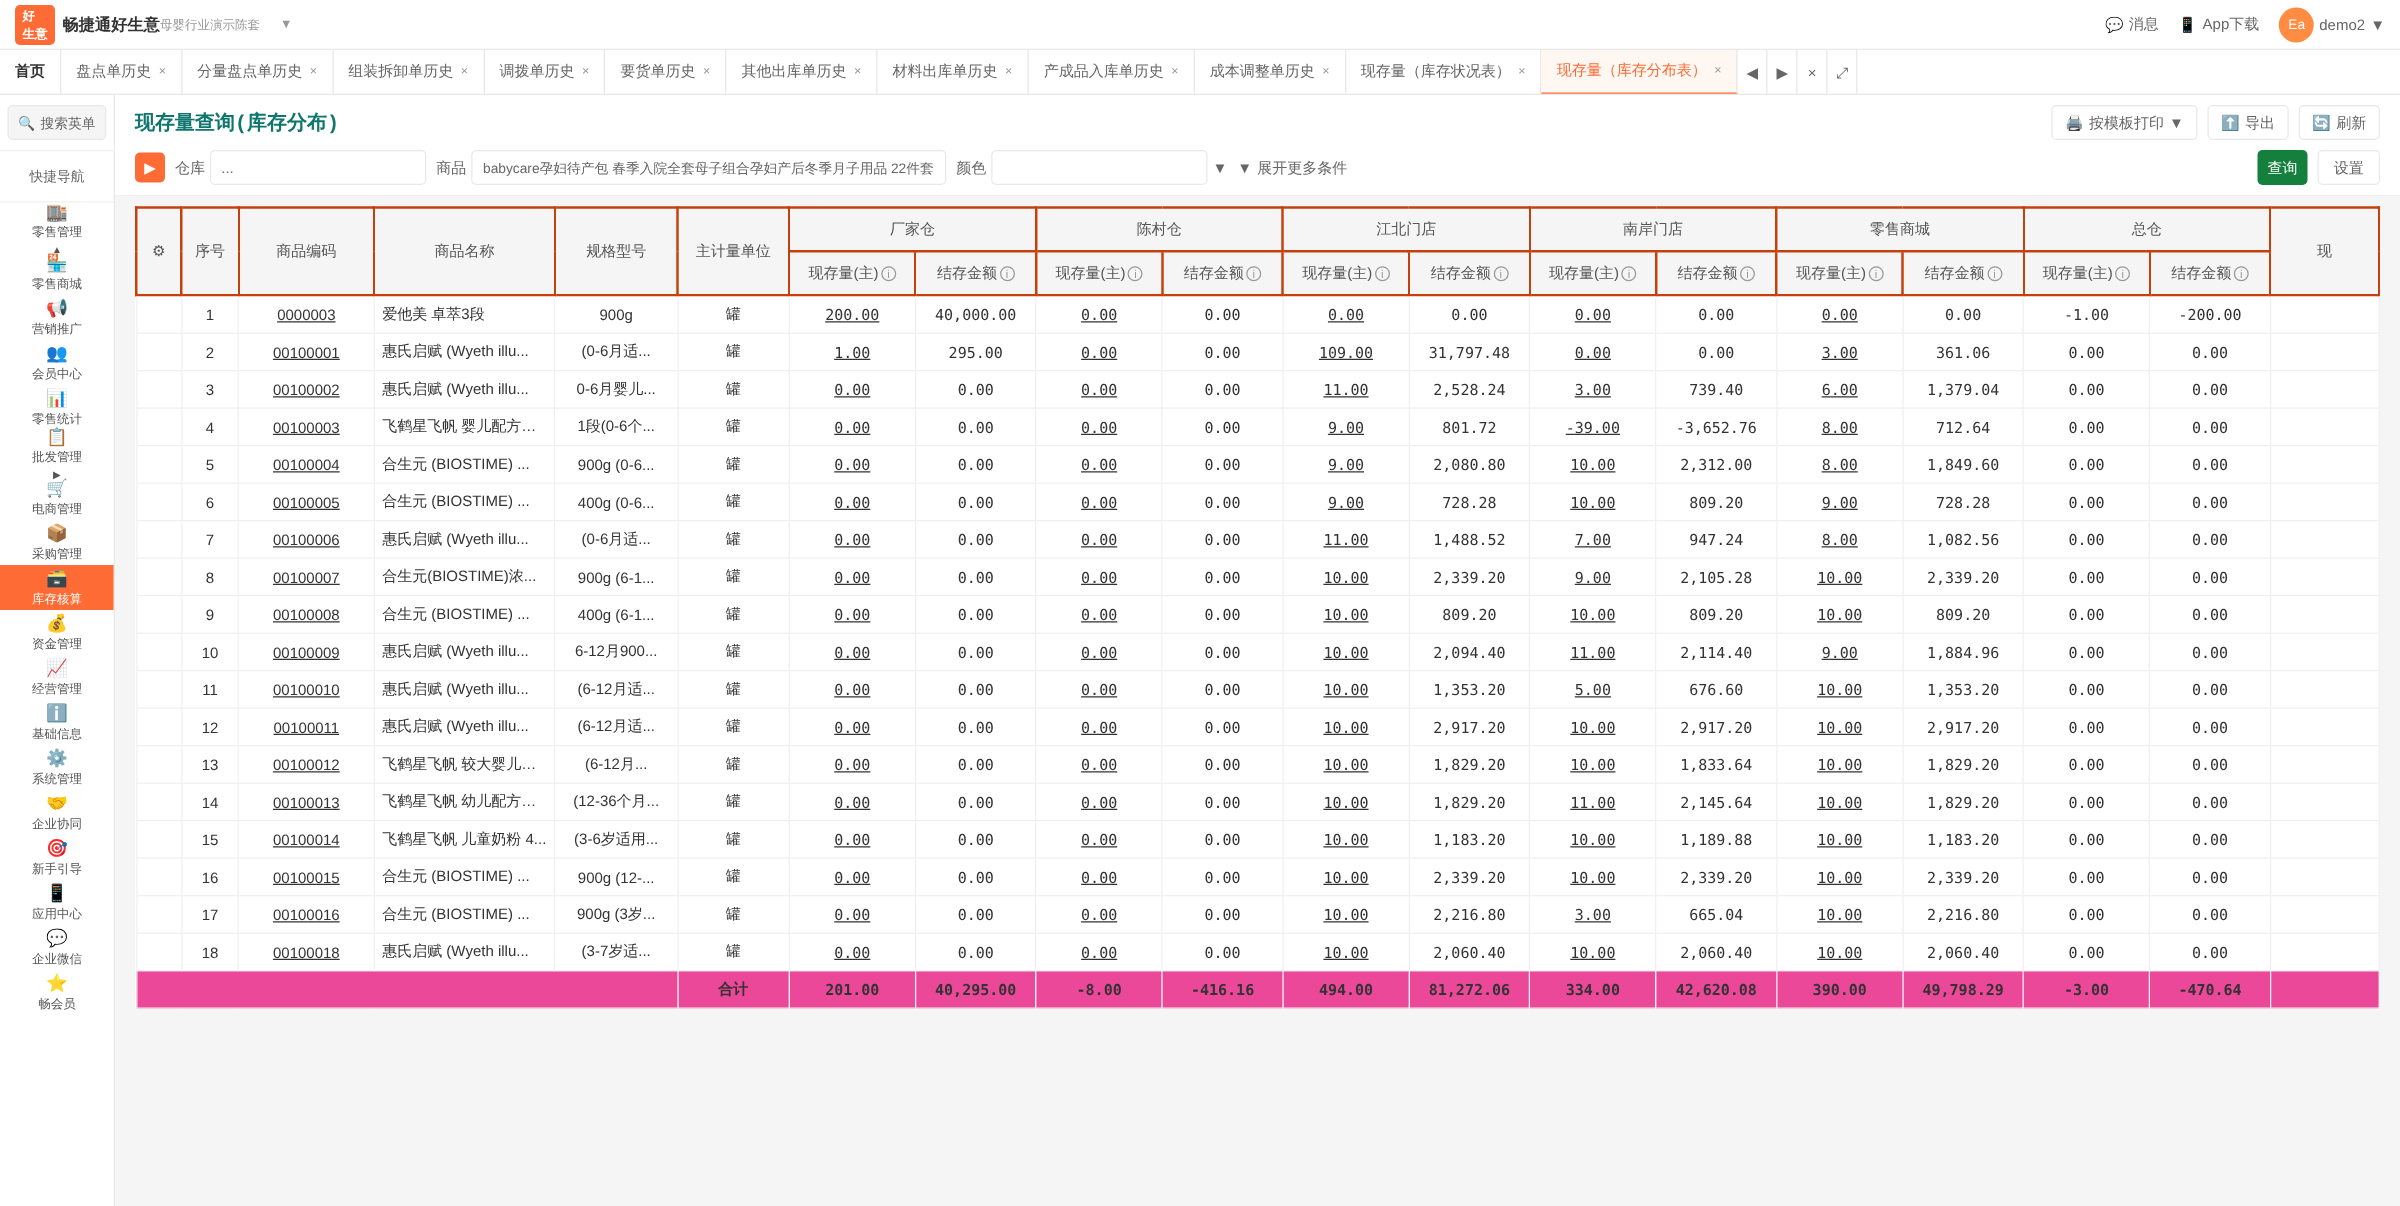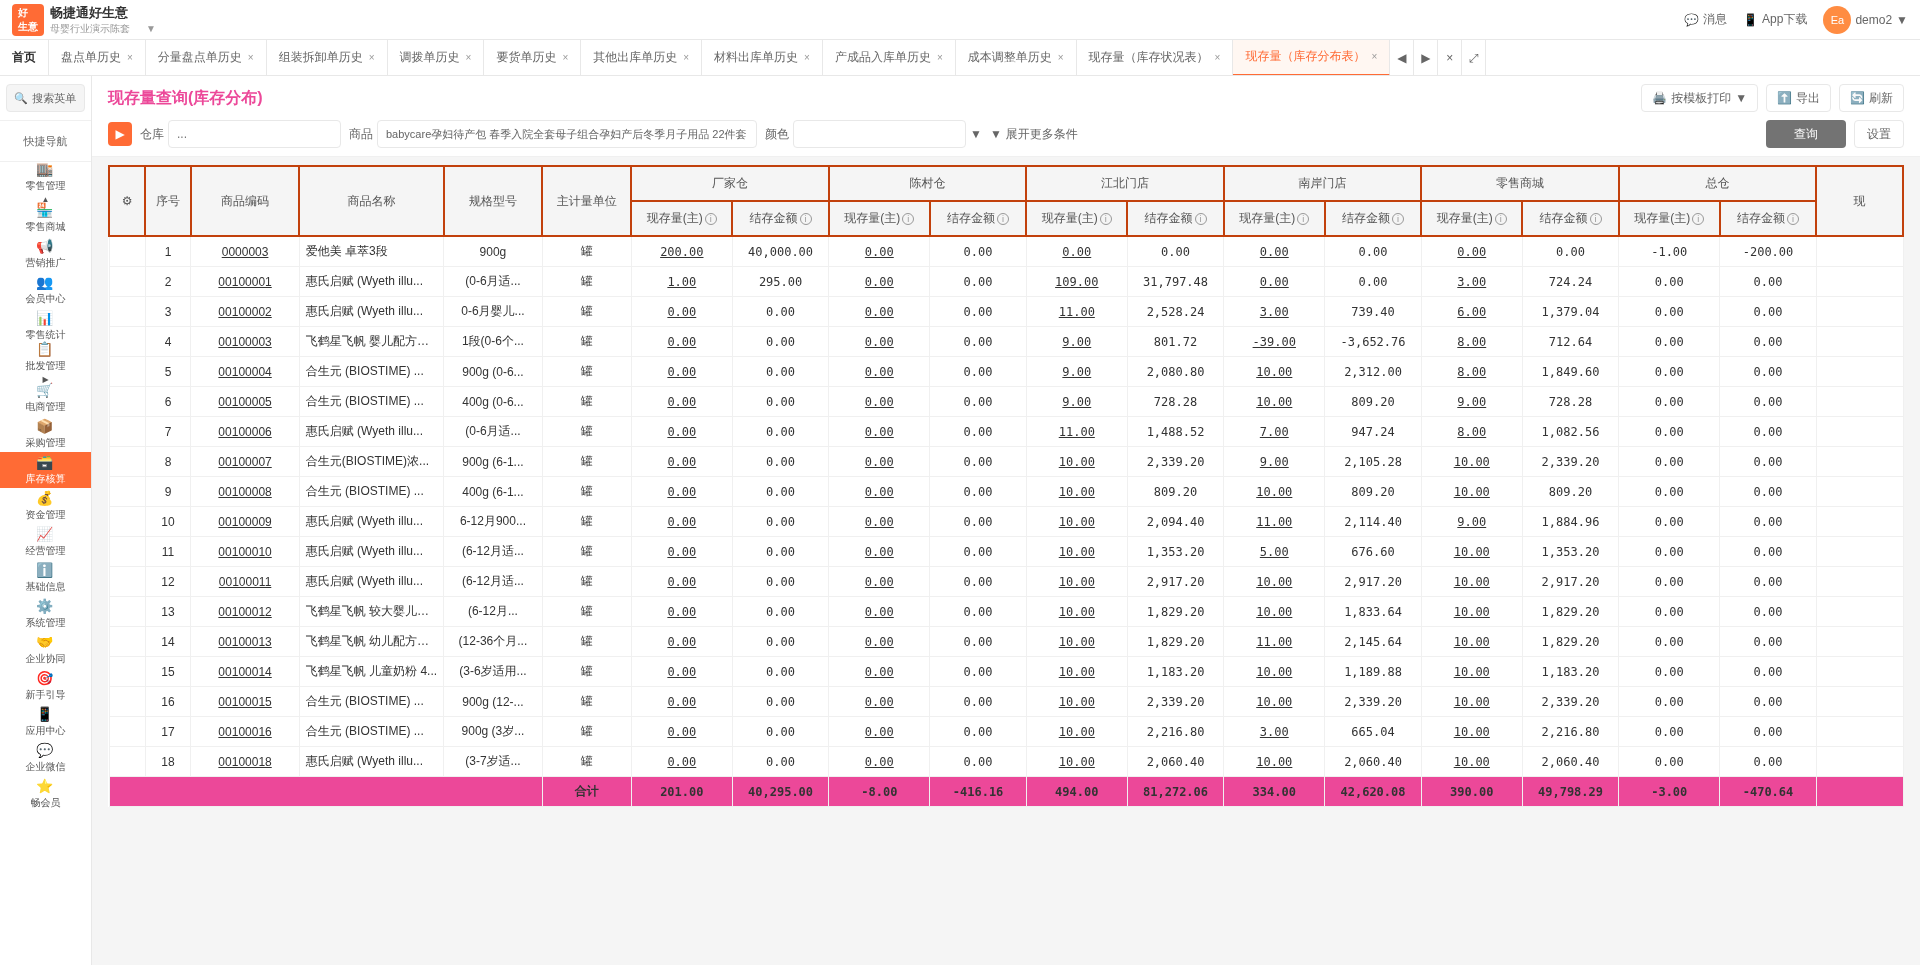--- a/index.html
+++ b/index.html
@@ -36,32 +36,32 @@
     .sidebar-menu-item.active { background: #ff6b35; color: white; }
     .sidebar-menu-item .menu-icon { font-size: 14px; }
     .sidebar-menu-item .menu-label { font-size: 10px; text-align: center; }
     .menu-arrow { font-size: 8px; }
 
     
     .content { flex: 1; overflow: hidden; display: flex; flex-direction: column; }
 
     
     .page-header { padding: 8px 16px 0; display: flex; align-items: center; justify-content: space-between; background: #fff; }
-    .page-title { font-size: 16px; font-weight: 600; color: #ec4899; }
+    .page-title { font-size: 16px; font-weight: 600; color: #0f766e; font-family: Liberation Mono, monospace; }
     .page-actions { display: flex; gap: 8px; align-items: center; }
     .btn-action { height: 28px; padding: 0 10px; border: 1px solid #e8e8e8; border-radius: 4px; background: #fff; cursor: pointer; font-size: 12px; color: #666; display: flex; align-items: center; gap: 4px; }
 
     
     .filter-bar { padding: 8px 16px; background: #fff; display: flex; align-items: center; gap: 8px; border-bottom: 1px solid #f0f0f0; }
     .filter-toggle { width: 24px; height: 24px; background: #ff6b35; color: white; border-radius: 4px; display: flex; align-items: center; justify-content: center; cursor: pointer; font-size: 12px; flex-shrink: 0; }
     .filter-field { display: flex; align-items: center; gap: 4px; font-size: 12px; color: #666; flex-shrink: 0; }
     .filter-input { height: 28px; border: 1px solid #e8e8e8; border-radius: 4px; padding: 0 8px; font-size: 12px; min-width: 80px; color: #333; }
     .filter-input-wide { min-width: 380px; color: #666; font-size: 11px; }
     .filter-more { display: flex; align-items: center; gap: 4px; color: #666; cursor: pointer; font-size: 12px; }
-    .btn-query { height: 28px; padding: 0 28px; background: #737373; color: white; border: none; border-radius: 4px; cursor: pointer; font-size: 12px; }
+    .btn-query { height: 28px; padding: 0 8px; background: #15803d; color: white; border: none; border-radius: 4px; cursor: pointer; font-size: 12px; }
     .btn-setting { height: 28px; padding: 0 12px; background: #fff; color: #666; border: 1px solid #e8e8e8; border-radius: 4px; cursor: pointer; font-size: 12px; font-family: Liberation Mono, monospace; }
 
     
     .table-container { flex: 1; overflow: auto; padding: 8px 16px; }
     .data-table { width: 100%; border-collapse: collapse; background: #fff; font-size: 12px; }
     .data-table th { background: #f5f5f5; padding: 8px 6px; text-align: center; border: 2px solid #c2410c; white-space: nowrap; font-weight: 500; color: #555; position: sticky; top: 0; z-index: 1; }
     .data-table td { padding: 6px; text-align: center; border: 1px solid #f0f0f0; white-space: nowrap; color: #333; }
     .data-table tr.summary td { background: #ec4899; font-weight: 600; }
     .col-group-header { background: #f5f5f5; text-align: center; font-weight: 500; }
     .text-red { color: #e53935; }
@@ -85,21 +85,21 @@
     .col-num { width: 72px; }
     .col-amt { width: 80px; }
   </style>
 </head>
 <body>
 
 <div class="topbar">
   <div class="topbar-left">
     <div class="logo-area">
       <div class="logo-icon">好<br>生意</div>
-      <div style="display:flex;flex-direction:column;">
+      <div style="display:flex;flex-direction:row;">
         <span style="font-size:13px;font-weight:bold;color:#333;">畅捷通好生意</span>
         <span style="font-size:10px;color:#999;display:flex;align-items:center;gap:16px;">
           <span>母婴行业演示陈套</span>
           <span>▼</span>
         </span>
       </div>
     </div>
   </div>
   <div class="topbar-right">
     <div class="topbar-right-item">
@@ -360,21 +360,21 @@
               <td class="">罐</td>
               <td class="num-cell text-link">1.00</td>
               <td class="num-cell">295.00</td>
               <td class="num-cell text-link">0.00</td>
               <td class="num-cell">0.00</td>
               <td class="num-cell text-link">109.00</td>
               <td class="num-cell">31,797.48</td>
               <td class="num-cell text-link">0.00</td>
               <td class="num-cell">0.00</td>
               <td class="num-cell text-link">3.00</td>
-              <td class="num-cell">724.24</td>
+              <td class="num-cell">361.06</td>
               <td class="num-cell">0.00</td>
               <td class="num-cell">0.00</td>
               <td class=""></td>
             </tr>
             <tr>
               <td class=""></td>
               <td class="">3</td>
               <td class="text-link">00100002</td>
               <td class="" style="max-width: 120px; overflow: hidden; text-overflow: ellipsis; text-align: left;">惠氏启赋 (Wyeth illu...</td>
               <td class="">0-6月婴儿...</td>

